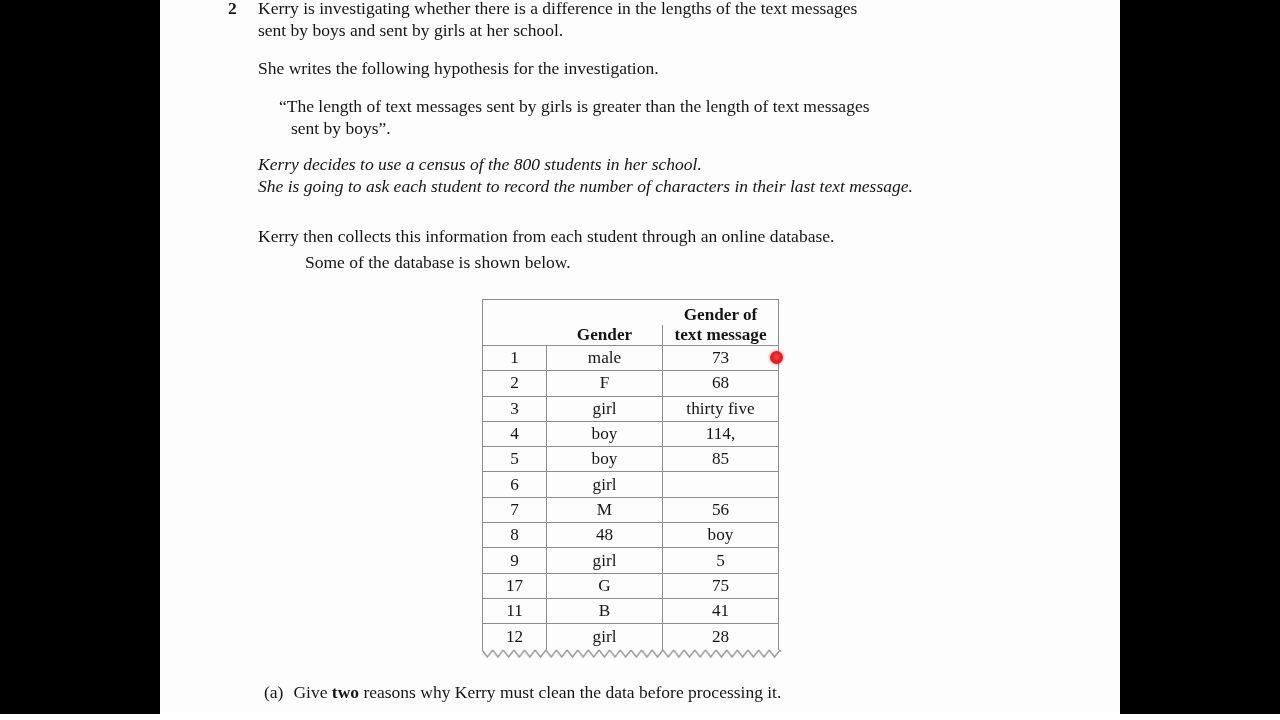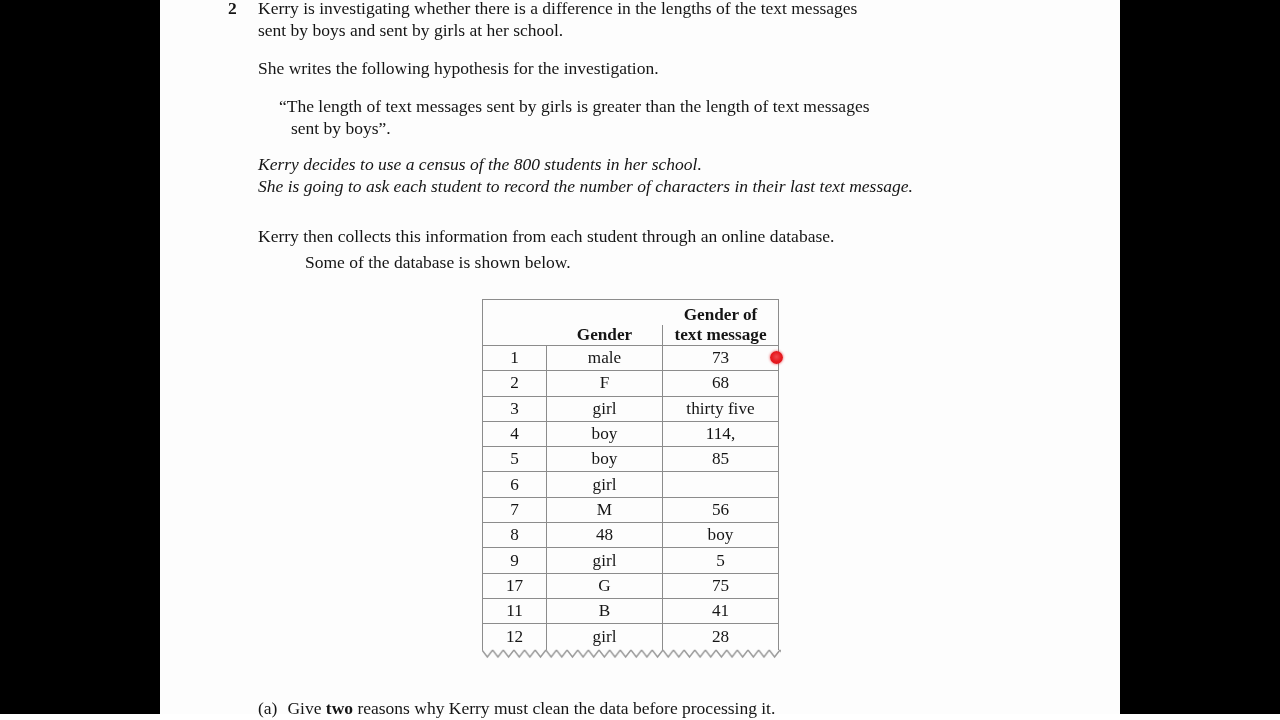--- a/index.html
+++ b/index.html
@@ -180,17 +180,17 @@
     <defs>
       <pattern id="zz" width="10.64" height="11" patternUnits="userSpaceOnUse">
         <path d="M0 1 L5.32 8 L10.64 1" fill="none" stroke="#9a9a9a" stroke-width="1.4"></path>
       </pattern>
     </defs>
     <rect width="299" height="11" fill="url(#zz)"></rect>
   </svg>
 
   <div class="pointer-dot"></div>
 
-  <div class="tblock" style="left:98px; top:681px;margin-top:16px;">
+  <div class="tblock" style="left:104px; top:681px;">
     <span class="parta-label">(a)</span><span>Give </span><span class="bold">two</span><span> reasons why Kerry must clean the data before processing it.</span>
   </div>
 
 </div>
 
 </body></html>

